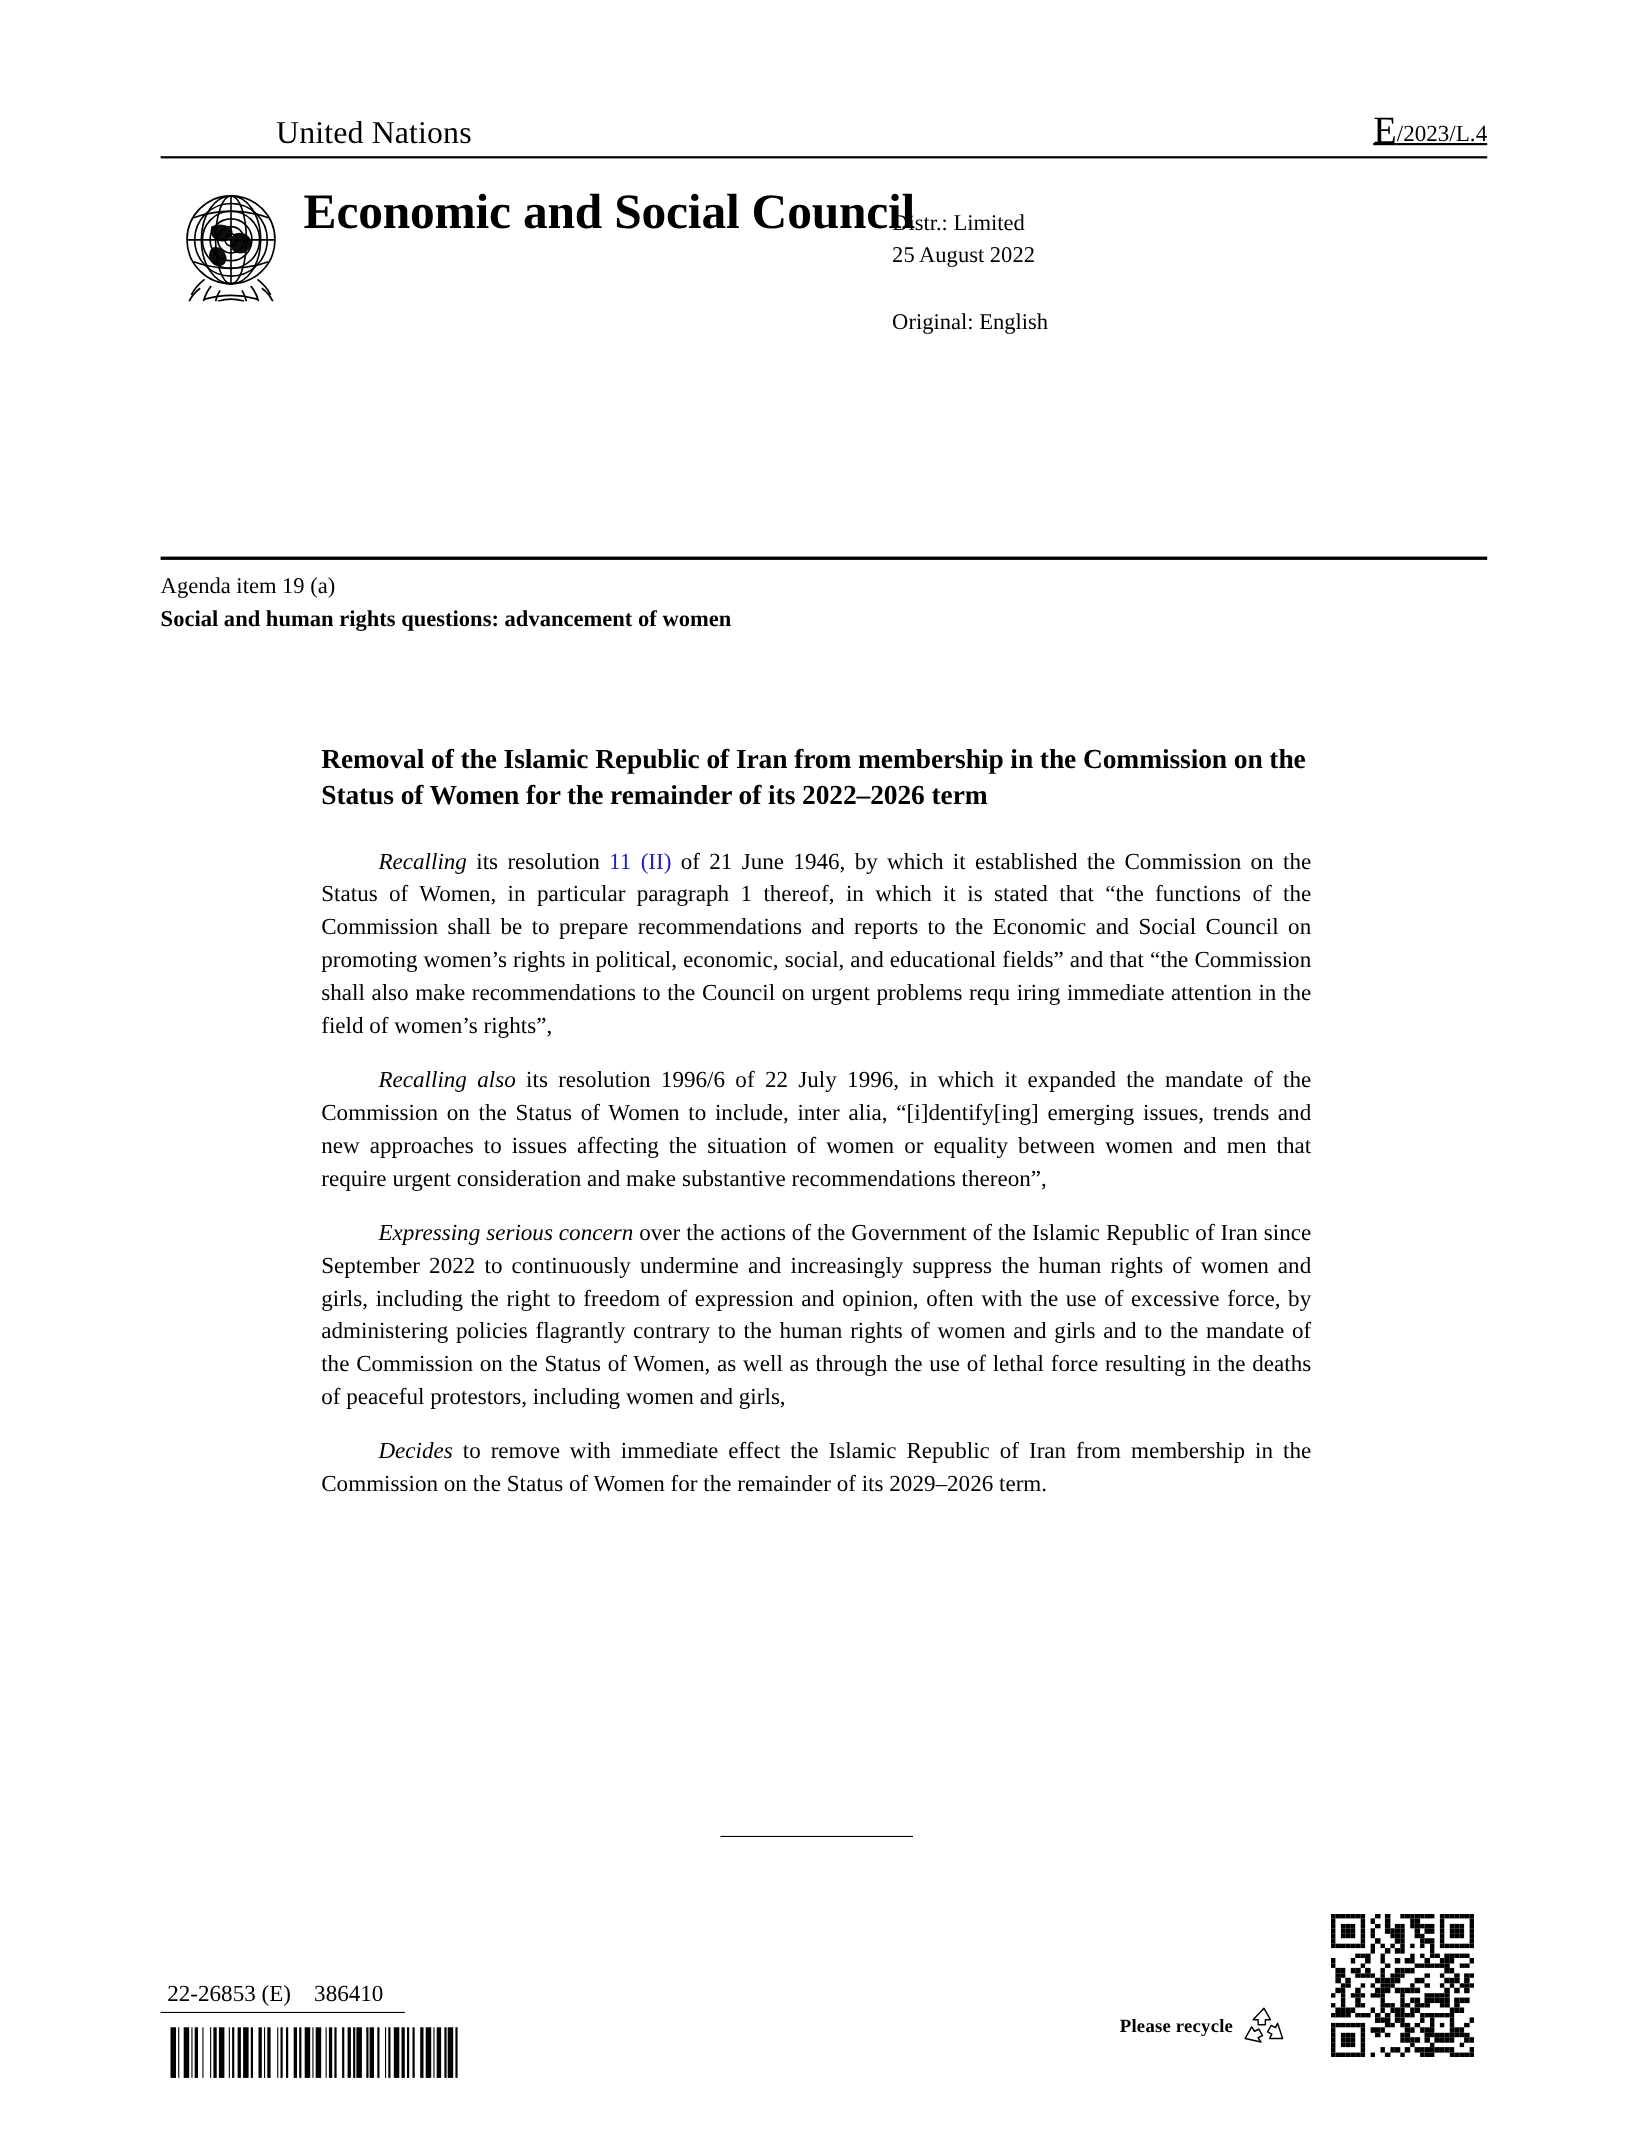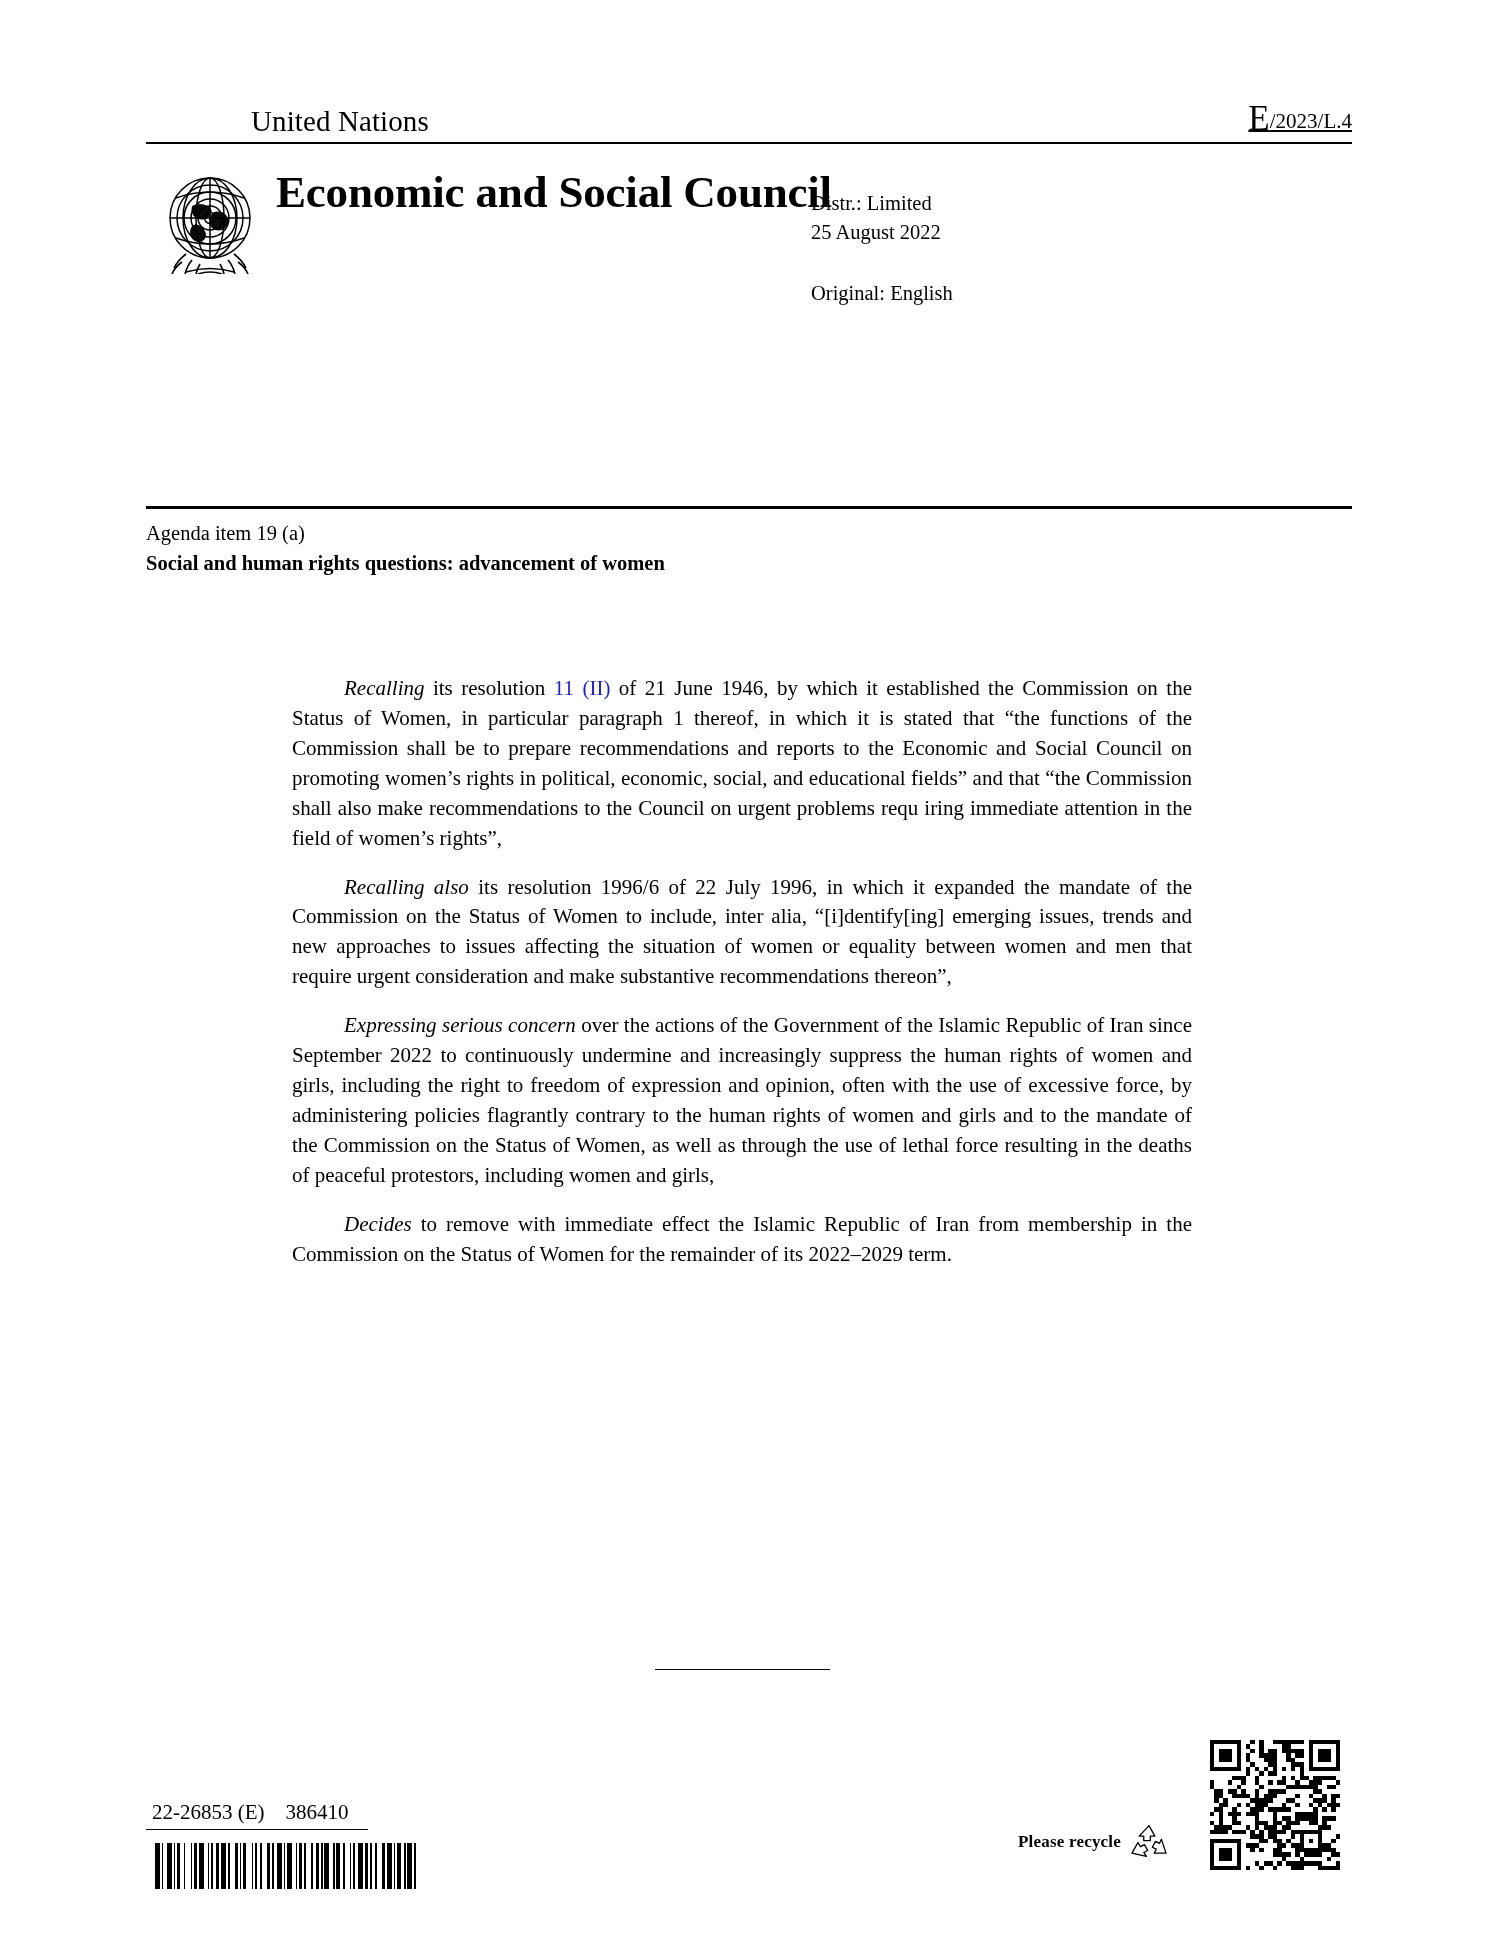--- a/index.html
+++ b/index.html
@@ -264,29 +264,30 @@
     </div>
   </div>
 
   <div class="session-rule"></div>
   <div class="session-block">
     <div>Agenda item 19 (a)</div>
     <div class="b">Social and human rights questions: advancement of women</div>
   </div>
 
   <div class="body-col">
+    <div class="res-title">Removal of the Islamic Republic of Iran from membership in the Commission on the Status of Women for the remainder of its 2022–2026 term</div>
 
 
     <p class="para"><span class="it">Recalling</span><span> its resolution </span><a class="link" href="#">11 (II)</a><span> of 21 June 1946, by which it established the Commission on the Status of Women, in particular paragraph 1 thereof, in which it is stated that “the functions of the Commission shall be to prepare recommendations and reports to the Economic and Social Council on promoting women’s rights in political, economic, social, and educational fields” and that “the Commission shall also make recommendations to the Council on urgent problems requ iring immediate attention in the field of women’s rights”,</span></p>
 
     <p class="para"><span class="it">Recalling also</span><span> its resolution 1996/6 of 22 July 1996, in which it expanded the mandate of the Commission on the Status of Women to include, inter alia, “[i]dentify[ing] emerging issues, trends and new approaches to issues affecting the situation of women or equality between women and men that require urgent consideration and make substantive recommendations thereon”,</span></p>
 
     <p class="para"><span class="it">Expressing serious concern</span><span> over the actions of the Government of the Islamic Republic of Iran since September 2022 to continuously undermine and increasingly suppress the human rights of women and girls, including the right to freedom of expression and opinion, often with the use of excessive force, by administering policies flagrantly contrary to the human rights of women and girls and to the mandate of the Commission on the Status of Women, as well as through the use of lethal force resulting in the deaths of peaceful protestors, including women and girls,</span></p>
 
-    <p class="para"><span class="it">Decides</span><span> to remove with immediate effect the Islamic Republic of Iran from membership in the Commission on the Status of Women for the remainder of its 2022–2029 term.</span></p>
+    <p class="para"><span class="it">Decides</span><span> to remove with immediate effect the Islamic Republic of Iran from membership in the Commission on the Status of Women for the remainder of its 2029–2026 term.</span></p>
   </div>
 
   <div class="sep-rule"></div>
 
   <div class="job-no">22-26853 (E)    386410</div>
   <div class="footer-rule"></div>
   <div class="barcode" id="barcode">
       <i style="width: 5.1px; background: rgb(0, 0, 0);"></i>
       <i style="width: 1.7px; background: transparent;"></i>
       <i style="width: 1.7px; background: rgb(0, 0, 0);"></i>

